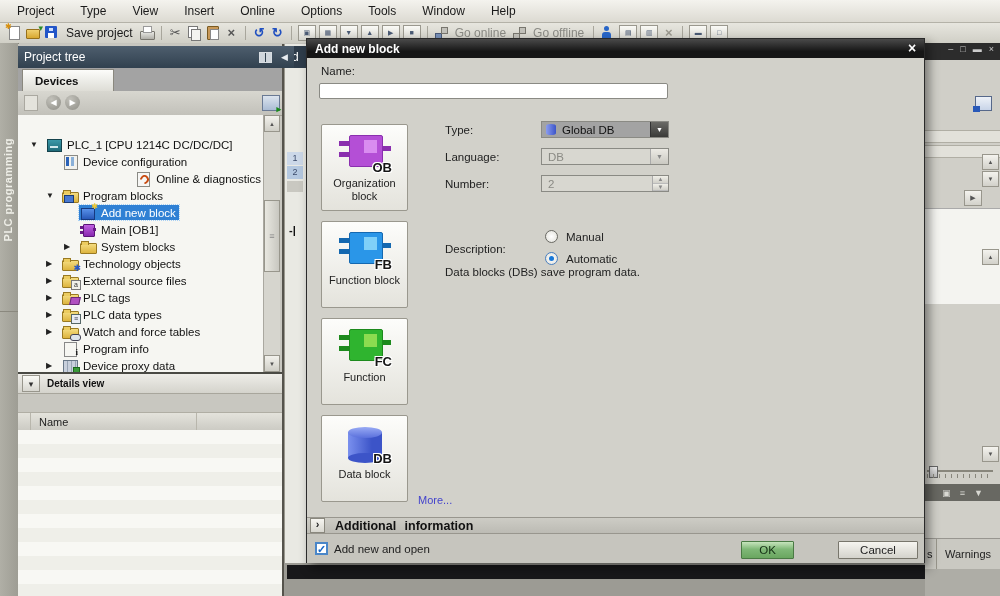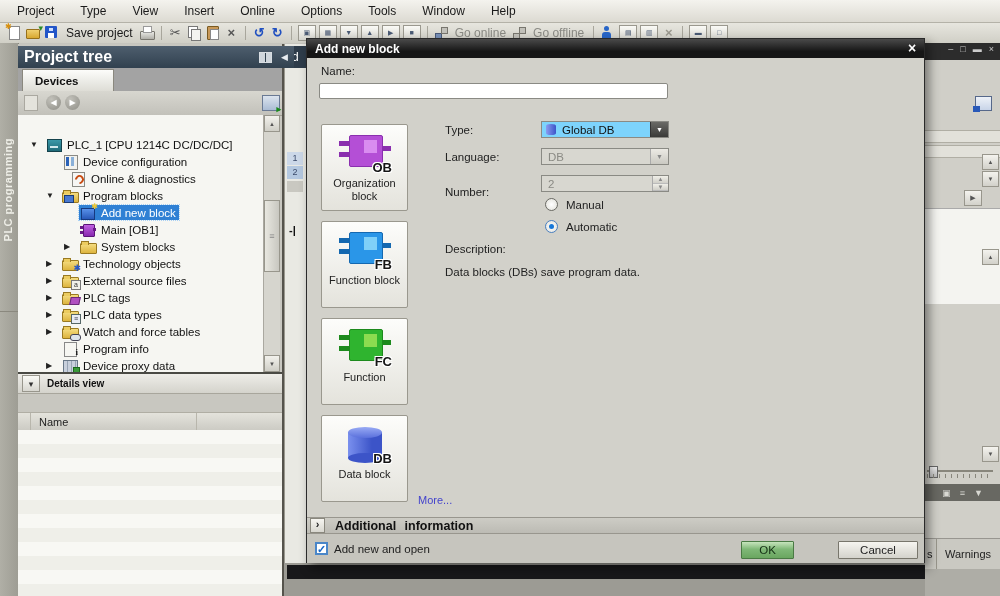--- a/index.html
+++ b/index.html
@@ -53,21 +53,21 @@
     background:linear-gradient(90deg,#b0afa6,#9e9d94);border-right:1px solid #88867c;}
   .left-strip::after{content:"";position:absolute;left:0;top:268px;width:100%;height:1px;background:#8a887e;}
   .vlabel{position:absolute;top:95px;left:2px;writing-mode:vertical-rl;transform:rotate(180deg);
     font-size:11px;font-weight:bold;color:#efefe8;letter-spacing:.5px;white-space:nowrap;}
 
   
   .ptree{position:absolute;left:18px;top:44px;width:264px;height:552px;background:#c8c7c0;
     border-right:2px solid #55534c;z-index:2;}
   .pt-header{position:absolute;left:0;top:2px;width:100%;height:22px;
     background:linear-gradient(#4e5e6e,#31414f);display:flex;align-items:center;padding:0 6px;}
-  .pt-title{font-size:16px;font-weight:bold;color:#fff;flex:1;}
+  .pt-title{font-size:12px;font-weight:normal;color:#fff;flex:1;}
   .cols-ico{width:11px;height:9px;border:1px solid #d8dde2;margin-right:9px;
     background:linear-gradient(90deg,#cfd6dc 45%,#31414f 45% 55%,#cfd6dc 55%);}
   .coll-ico{color:#e8ecf0;font-size:9px;}
   .pt-tabrow{position:absolute;left:0;top:24px;width:100%;height:23px;background:#a3a3a3;border-bottom:1px solid #98968c;}
   .pt-tab{position:absolute;left:4px;top:1px;width:78px;height:22px;
     background:linear-gradient(#fcfcfa,#dcdbd4);border:1px solid #8a887e;border-bottom:none;
     display:flex;align-items:center;padding-left:12px;font-size:11.5px;font-weight:bold;color:#111;}
   .pt-tools{position:absolute;left:0;top:47px;width:100%;height:24px;
     background:linear-gradient(#d8d7d0,#c2c1ba);border-bottom:1px solid #a09e94;}
   .ptt{position:absolute;top:4px;}
@@ -212,36 +212,36 @@
   .chip-code{position:absolute;right:2px;bottom:-2px;font-size:13px;font-weight:bold;color:#151515;
     text-shadow:1px 1px 0 #fff,-1px -1px 0 #fff,1px -1px 0 #fff,-1px 1px 0 #fff;}
   .cyl::before{content:"";position:absolute;left:12px;top:8px;width:34px;height:26px;
     background:linear-gradient(90deg,#7a90ee,#3c54c8 70%);}
   .cyl::after{content:"";position:absolute;left:12px;bottom:1px;width:34px;height:10px;background:#3c54c8;border-radius:50%;}
   .cyl-top{left:12px;top:3px;width:34px;height:11px;background:linear-gradient(#98aaf4,#5a70dc);border-radius:50%;z-index:2;}
   .cyl .chip-code{z-index:3;}
   .block-label{position:absolute;top:52px;left:4px;right:4px;text-align:center;font-size:11px;color:#222;line-height:13px;}
 
   .f-label{position:absolute;left:138px;font-size:11.5px;color:#222;}
-  .f-label.t{top:66px;} .f-label.l{top:93px;} .f-label.n{top:128px;text-align:center;}
-  .combo{position:absolute;left:234px;width:128px;height:17px;border:1px solid #8a8a84;background:#7dd3fc;
+  .f-label.t{top:66px;} .f-label.l{top:93px;} .f-label.n{top:120px;text-align:center;}
+  .combo{position:absolute;left:234px;width:128px;height:17px;border:1px solid #8a8a84;background:#a3a3a3;
     display:flex;align-items:center;font-size:11.5px;box-sizing:border-box;}
   .type-combo{top:63px;} .lang-combo{top:90px;} .num-combo{top:117px;}
   .combo.disabled{background:#d8d7d0;}
   .mini-cyl{width:10px;height:11px;margin:0 4px;background:linear-gradient(90deg,#8a9cf0,#3c54c8);
     border-radius:5px/2px;flex:none;}
   .combo-val{flex:1;padding-left:2px;color:#111;}
   .disabled .combo-val{color:#8a8a84;padding-left:6px;}
   .combo-btn{width:17px;height:100%;display:flex;align-items:center;justify-content:center;font-size:7px;flex:none;}
   .combo-btn.dark{background:linear-gradient(#6a6a66,#3a3a38);color:#fff;border-left:1px solid #333;}
   .combo-btn.lite{background:linear-gradient(#eceae4,#cac9c2);color:#888;border-left:1px solid #aaa;}
   .spin{width:15px;height:100%;display:flex;flex-direction:column;border-left:1px solid #aaa;flex:none;}
   .spin i{flex:1;font-size:6px;color:#888;background:linear-gradient(#f0efe8,#d0cfc8);
     display:flex;align-items:center;justify-content:center;border-bottom:1px solid #bbb;}
-  .radio-row{position:absolute;left:238px;display:flex;align-items:center;gap:8px;font-size:11.5px;color:#222;}
+  .radio-row{position:absolute;left:238px;display:flex;align-items:center;gap:8px;font-size:11.5px;color:#222;margin-top:32px;}
   .r-manual{top:140px;} .r-auto{top:162px;}
   .radio{width:13px;height:13px;border-radius:50%;background:radial-gradient(#fff,#e0dfd8);
     border:1px solid #6a6a64;position:relative;box-sizing:border-box;}
   .radio.sel{border-color:#4a80c0;}
   .radio.sel::after{content:"";position:absolute;left:3px;top:3px;width:5px;height:5px;border-radius:50%;background:#1878d8;}
   .desc-label{position:absolute;left:138px;top:185px;font-size:11.5px;color:#222;}
   .desc-text{position:absolute;left:138px;top:208px;font-size:11.5px;color:#222;}
   .more-link{position:absolute;left:111px;top:436px;font-size:11px;color:#4444cc;text-decoration:none;}
   .addinfo{position:absolute;left:0;top:459px;width:100%;height:17px;
     background:linear-gradient(#cdccc5,#bcbbb4);border-top:1px solid #98968e;border-bottom:1px solid #98968e;
@@ -339,21 +339,21 @@
             <span class="tree-label">PLC_1 [CPU 1214C DC/DC/DC]</span>
           </span>
         </div>
         <div class="tree-row" style="padding-left: 28px;">
           <span class="tree-arrow"></span>
           <span class="row-core">
             <span class="ti ti-devcfg"></span>
             <span class="tree-label">Device configuration</span>
           </span>
         </div>
-        <div class="tree-row" style="padding-left: 36px;">
+        <div class="tree-row" style="padding-left: 28px; justify-content: flex-end;">
           <span class="tree-arrow"></span>
           <span class="row-core">
             <span class="ti ti-diag"></span>
             <span class="tree-label">Online &amp; diagnostics</span>
           </span>
         </div>
         <div class="tree-row" style="padding-left: 28px;">
           <span class="tree-arrow">▼</span>
           <span class="row-core">
             <span class="ti ti-folder">

